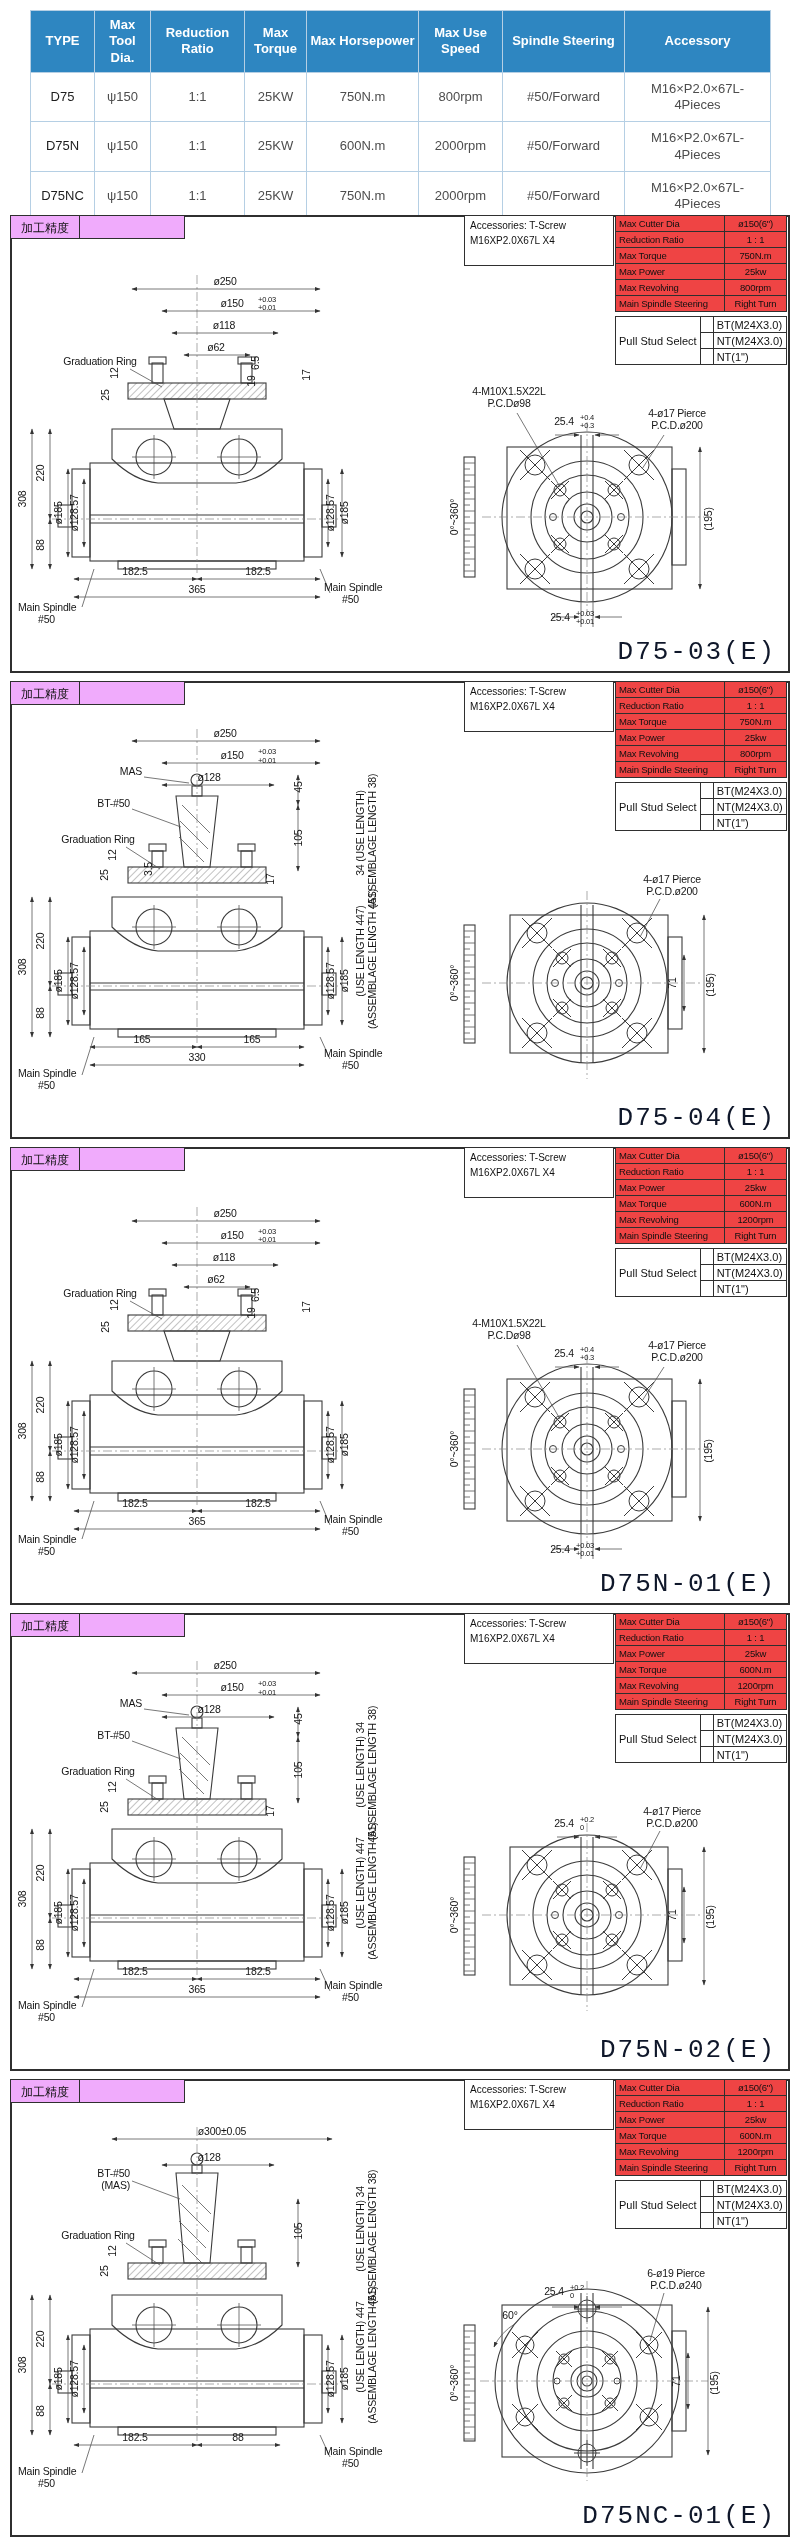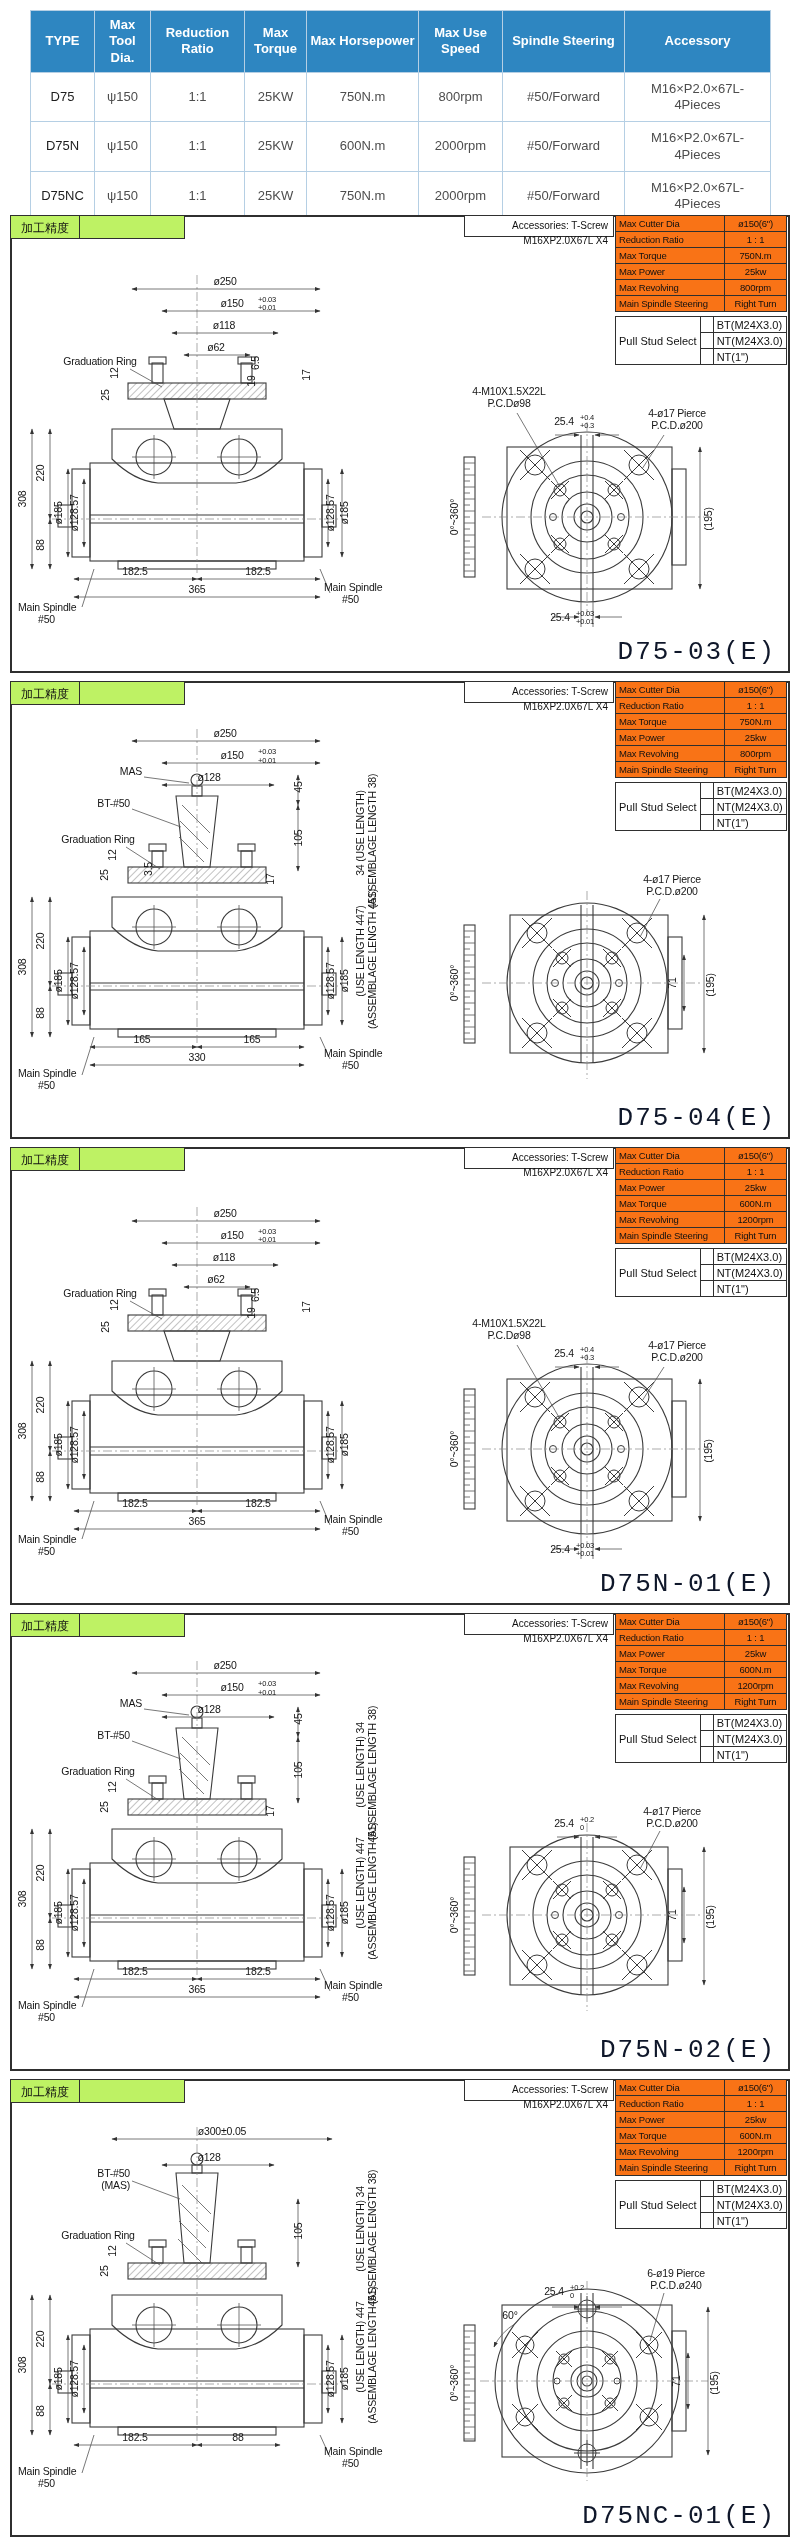--- a/index.html
+++ b/index.html
@@ -3,25 +3,25 @@
 <meta charset="utf-8">
 <style>
 *{margin:0;padding:0;box-sizing:border-box}
 body{width:800px;background:#fff;font-family:"Liberation Sans",sans-serif}
 .page{position:relative;width:800px;height:2545px;background:#fff;overflow:hidden}
 .ttable{position:absolute;left:30px;top:10px;width:740px;border-collapse:collapse;table-layout:fixed}
 .ttable th{background:#2e86c1;color:#fff;font-size:13px;font-weight:bold;border:1px solid #b5cfe4;padding:6px 2px;line-height:1.25;vertical-align:middle}
 .ttable td{border:1px solid #b5cfe4;font-size:13px;color:#4d4d4d;text-align:center;padding:8px 3px;background:#fff;line-height:1.25}
 .ttable td.tname{font-weight:normal;color:#1d1d1d}
 .panel{position:absolute;left:10px;width:780px;height:458px;border:2px solid #2f2f2f;background:#fff}
-.tab{position:absolute;left:-2px;top:-2px;display:flex;border:1.5px solid #2f2f2f;height:24px;background:#bef264;z-index:3}
+.tab{position:absolute;left:-2px;top:-2px;display:flex;border:1.5px solid #2f2f2f;height:24px;background:#f0abfc;z-index:3}
 .tab .c1{padding:4px 10px 0 10px;font-size:12px;color:#111;border-right:1.5px solid #2f2f2f;white-space:nowrap}
 .tab .c2{width:104px}
-.acc{position:absolute;left:452px;top:-2px;width:150px;height:22px;border:1.5px solid #2f2f2f;font-size:10px;color:#111;text-align:right;padding:3px 5px;line-height:1.45;z-index:3;background:#fff}
-.spec{position:absolute;right:1px;top:-2px;width:172px;border-collapse:collapse;z-index:3;background:#f97316}
+.acc{position:absolute;left:452px;top:-2px;width:150px;height:51px;border:1.5px solid #2f2f2f;font-size:10px;color:#111;padding:3px 5px;line-height:1.45;z-index:3;background:#fff}
+.spec{position:absolute;right:1px;top:-2px;width:172px;border-collapse:collapse;z-index:3;background:#ef4444}
 .spec td{border:1px solid #2f2f2f;font-size:9.5px;color:#111;height:16px;padding:0 3px;letter-spacing:-0.2px;white-space:nowrap}
 .spec td.v{text-align:center;width:62px}
 .pull{position:absolute;right:1px;top:99px;width:172px;border-collapse:collapse;z-index:3;background:#fff}
 .pull td{border:1px solid #2f2f2f;font-size:11px;color:#111;height:16px;padding:0 3px;white-space:nowrap}
 .pull .pl{width:66px;text-align:left}
 .pull .pc{width:13px}
 .ptitle{position:absolute;right:12px;bottom:4px;font-family:Liberation Mono, monospace;font-size:26px;color:#0f172a;letter-spacing:2px}
 svg.draw{position:absolute;left:0;top:0}
 .o{fill:none;stroke:#3b3b3b;stroke-width:1.1}
 .xh circle,.xh path{fill:none;stroke:#3b3b3b;stroke-width:1}

